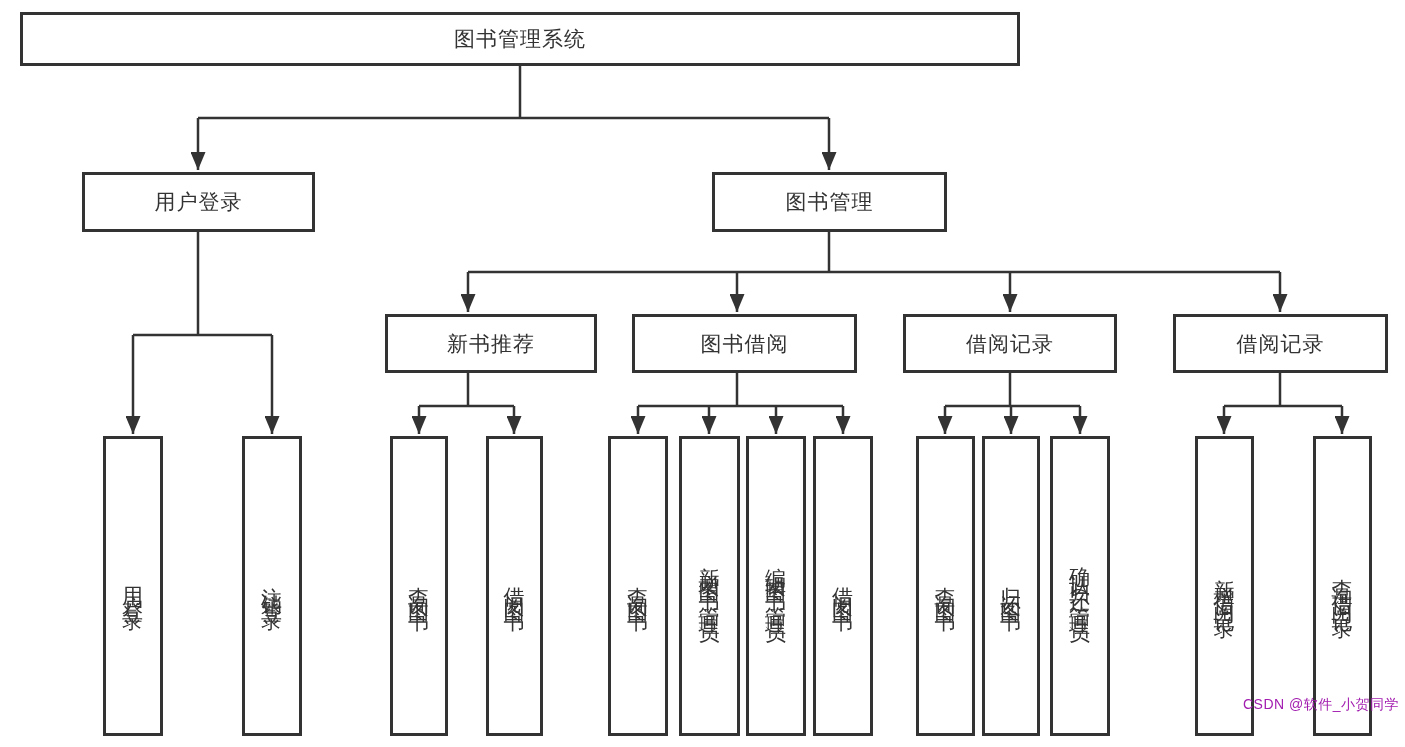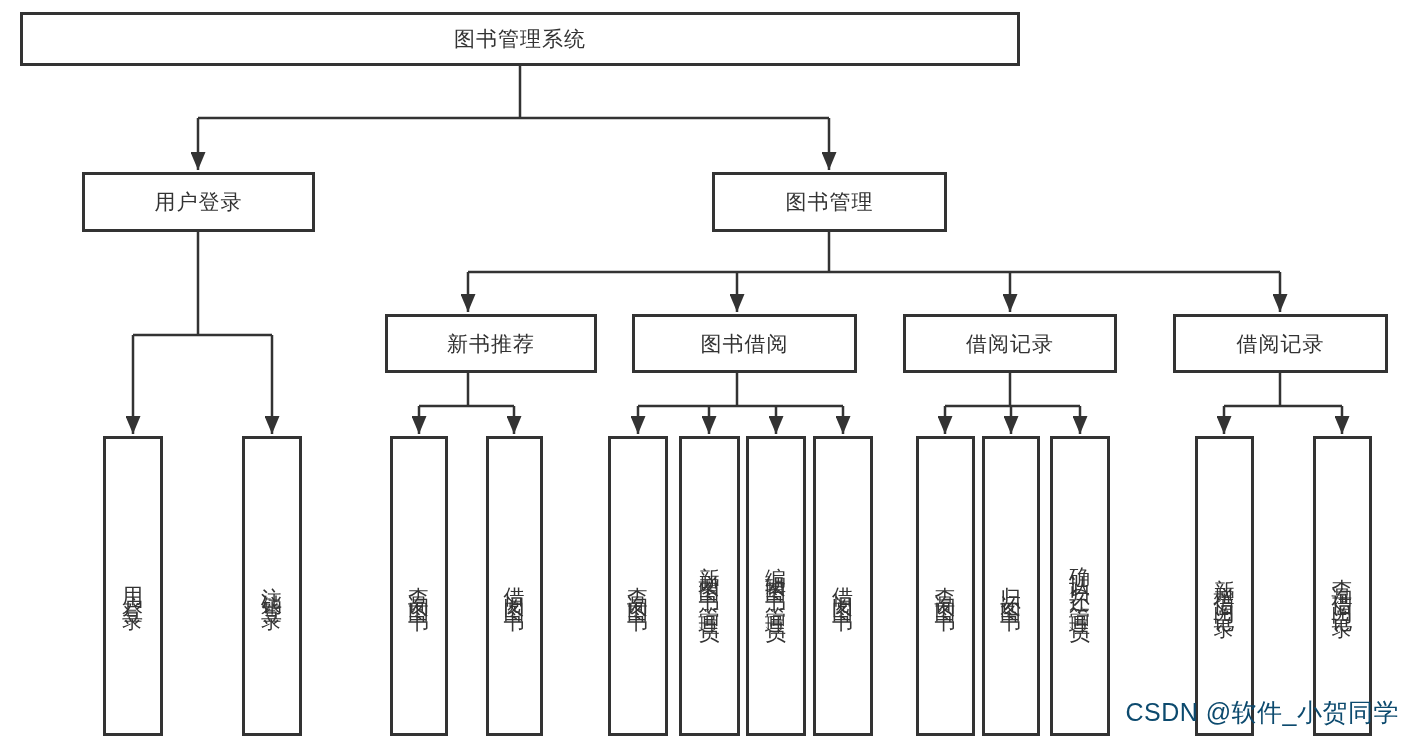--- a/index.html
+++ b/index.html
@@ -46,22 +46,22 @@
     text-orientation: mixed;
     font-size: 21px;
     letter-spacing: 8px;
     line-height: 1;
     white-space: nowrap;
   }
   .watermark {
     position: absolute;
     right: 6px;
     top: 696px;
-    font-size: 25px;
-    color: #0c4a6e;
+    font-size: 14px;
+    color: #a21caf;
     letter-spacing: 0.5px;
     z-index: 5;
     white-space: nowrap;
   }
 </style>
 </head>
 <body>
 
 <div class="stage">
 

